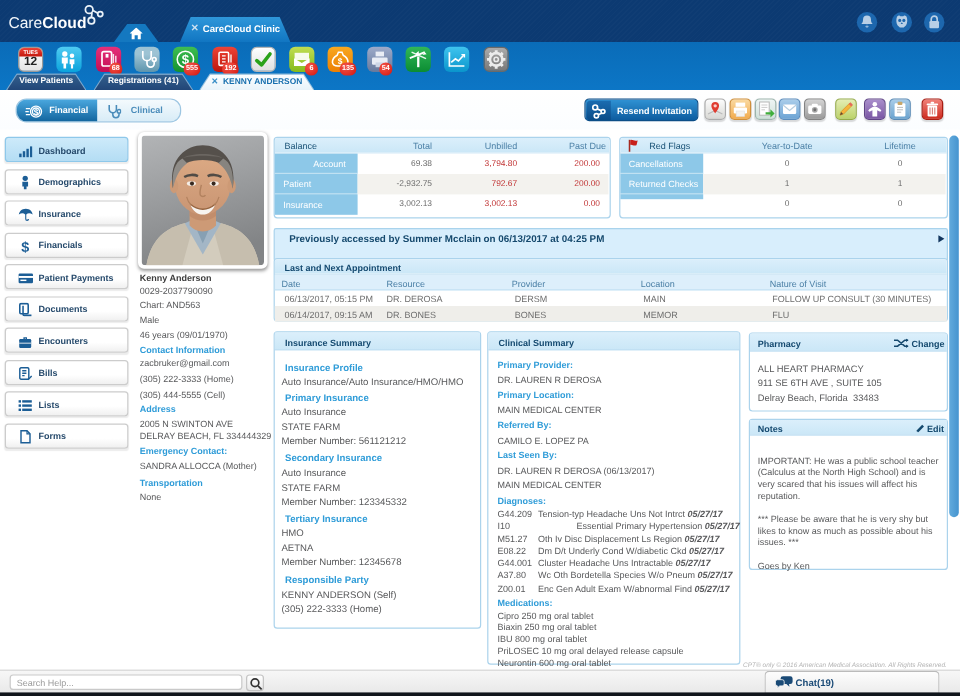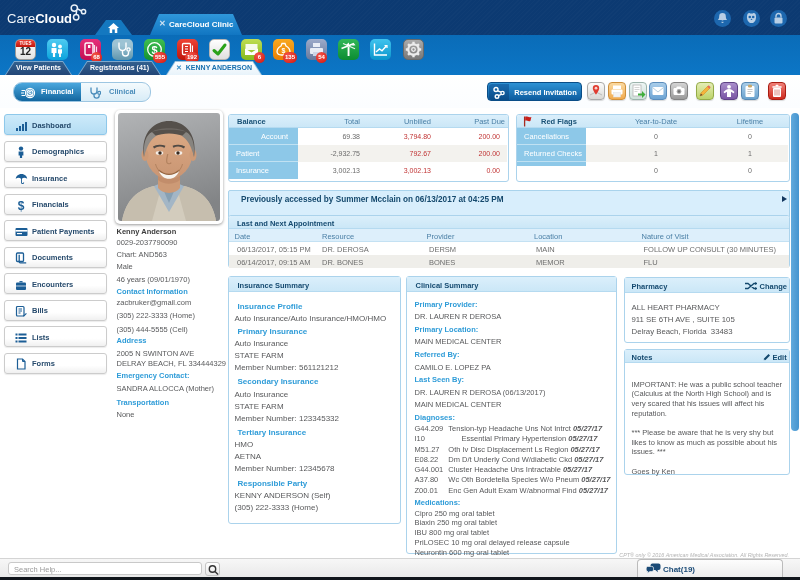--- a/index.html
+++ b/index.html
@@ -66,21 +66,21 @@
 .pline.lab { font-weight:bold; color:#2f9cd8; }
 
 
 .panel { position:absolute; background:#fff; border:1px solid #abd3ec; }
 .phead { position:absolute; left:0; right:0; top:0; height:14px; background:linear-gradient(#dbeffb,#cbe7f7);
   border-bottom:1px solid #b5daf0; }
 .blab { font-weight:bold; color:#2f9cd8; }
 .gtx { color:#58595b; }
 
 
-.bal-h { position:absolute; font-size:7.5px; font-weight:bold; color:#1a5276; }
+.bal-h { position:absolute; font-size:7.5px; font-weight:normal; color:#1a5276; }
 .bal-leftcol { position:absolute; background:#8dc8e8; }
 .bal-leftcol div { color:#fff; font-size:7.5px; padding-left:7px; }
 .num { position:absolute; font-size:7px; color:#6b6b6b; text-align:right; }
 .num.red { color:#c13434; }
 
 
 .apt-ch { position:absolute; font-size:7.5px; color:#4a7fa5; }
 .apt-d { position:absolute; font-size:7.5px; color:#6e6e6e; white-space:nowrap; }
 
 
@@ -679,21 +679,21 @@
     <div class="abs gtx" style="top:337.4px;">MAIN MEDICAL CENTER</div>
     <div class="abs blab" style="top:350px;">Referred By:</div>
     <div class="abs gtx" style="top:362.6px;">CAMILO E. LOPEZ PA</div>
     <div class="abs blab" style="top:375.2px;">Last Seen By:</div>
     <div class="abs gtx" style="top:387.8px;">DR. LAUREN R DEROSA (06/13/2017)</div>
     <div class="abs gtx" style="top:400.4px;">MAIN MEDICAL CENTER</div>
     <div class="abs blab" style="top:413px;">Diagnoses:</div>
     <div class="abs gtx" style="top:423.9px;">G44.209</div>
       <div class="abs gtx" style="left:33.8px;top:423.9px;">Tension-typ Headache Uns Not Intrct <i><b>05/27/17</b></i></div>
     <div class="abs gtx" style="top:434.2px;">I10</div>
-      <div class="abs gtx" style="left:19px;top:434.2px;padding-left:28px;">Essential Primary Hypertension <i><b>05/27/17</b></i></div>
+      <div class="abs gtx" style="left:38px;top:434.2px;padding-left:28px;">Essential Primary Hypertension <i><b>05/27/17</b></i></div>
     <div class="abs gtx" style="top:444.5px;">M51.27</div>
       <div class="abs gtx" style="left:33.8px;top:444.5px;">Oth Iv Disc Displacement Ls Region <i><b>05/27/17</b></i></div>
     <div class="abs gtx" style="top:454.8px;">E08.22</div>
       <div class="abs gtx" style="left:33.8px;top:454.8px;">Dm D/t Underly Cond W/diabetic Ckd <i><b>05/27/17</b></i></div>
     <div class="abs gtx" style="top:465.1px;">G44.001</div>
       <div class="abs gtx" style="left:33.8px;top:465.1px;">Cluster Headache Uns Intractable <i><b>05/27/17</b></i></div>
     <div class="abs gtx" style="top:475.4px;">A37.80</div>
       <div class="abs gtx" style="left:33.8px;top:475.4px;">Wc Oth Bordetella Species W/o Pneum <i><b>05/27/17</b></i></div>
     <div class="abs gtx" style="top:485.7px;">Z00.01</div>
       <div class="abs gtx" style="left:33.8px;top:485.7px;">Enc Gen Adult Exam W/abnormal Find <i><b>05/27/17</b></i></div>

